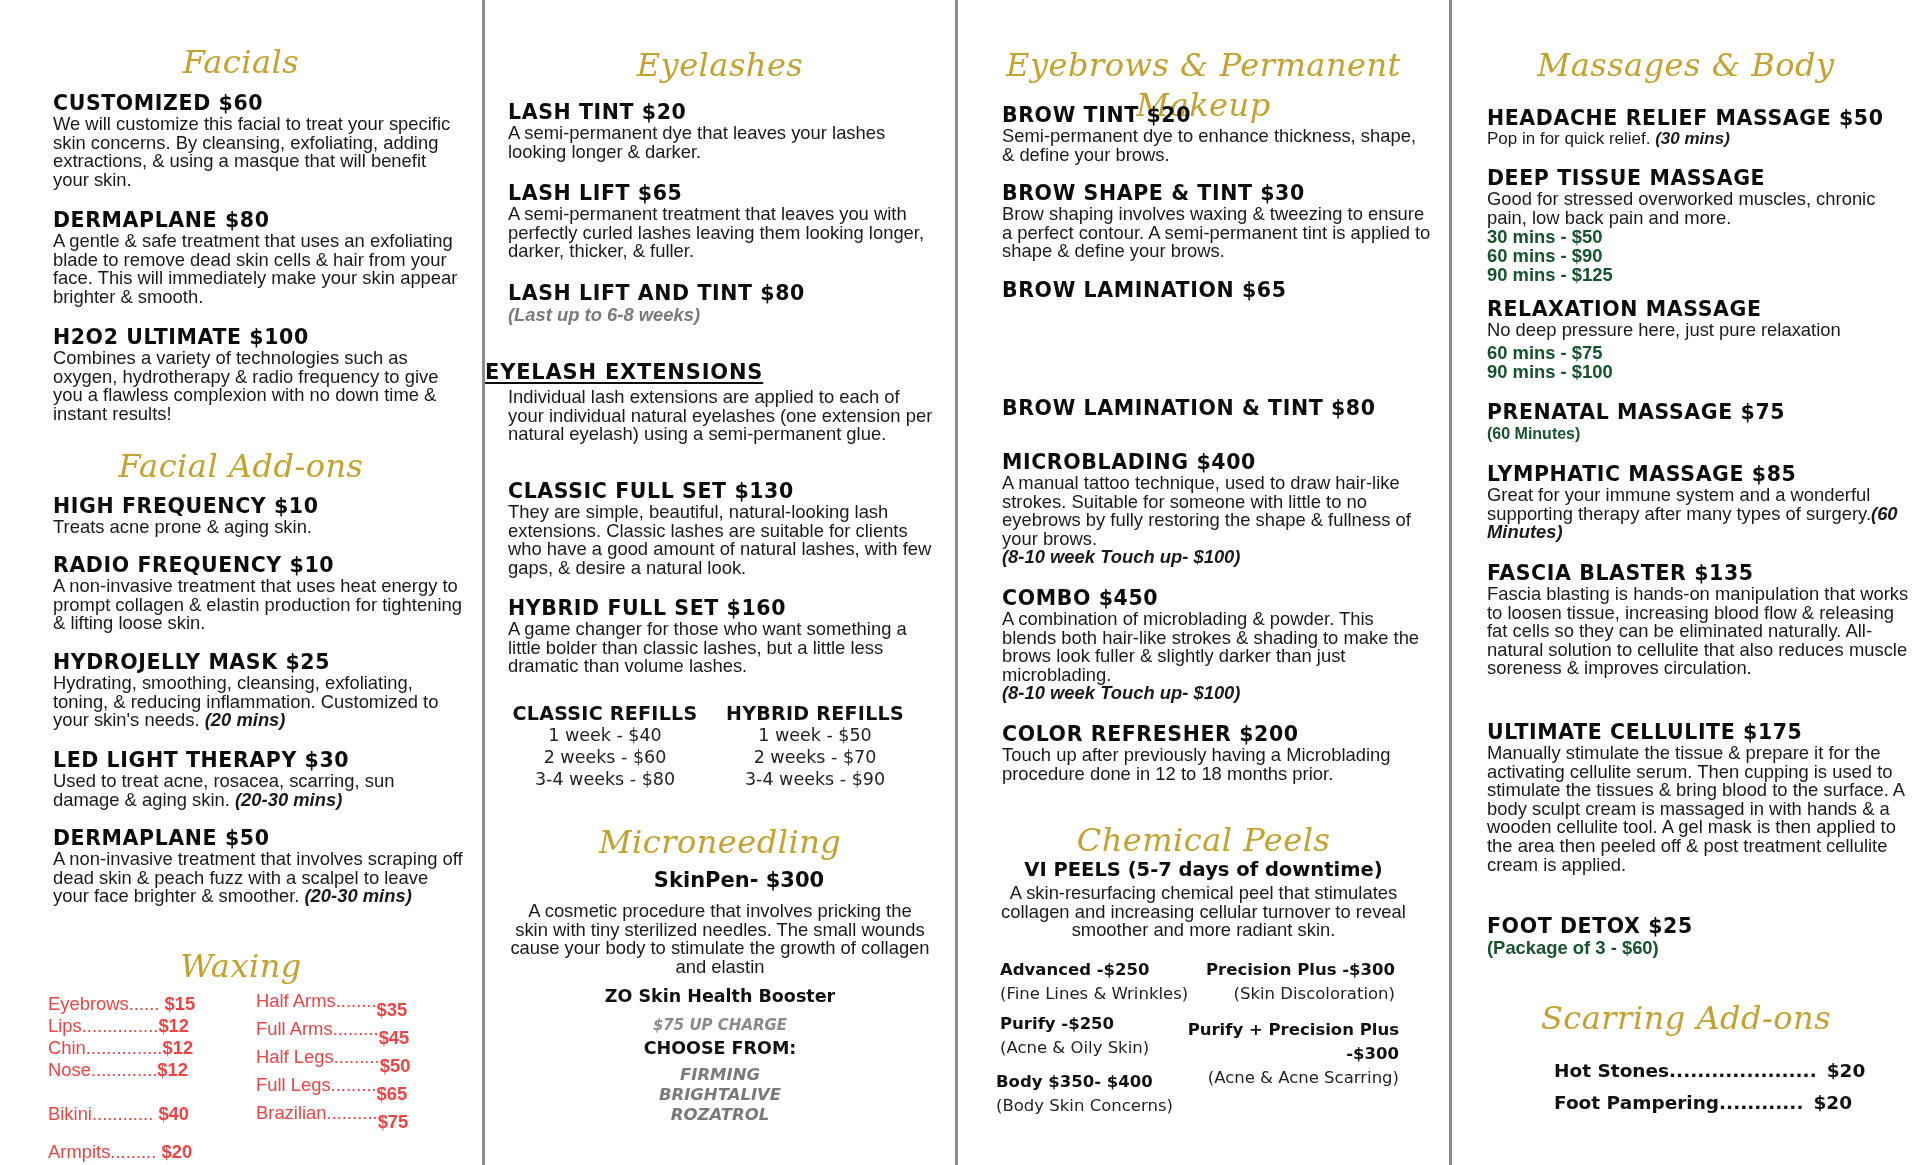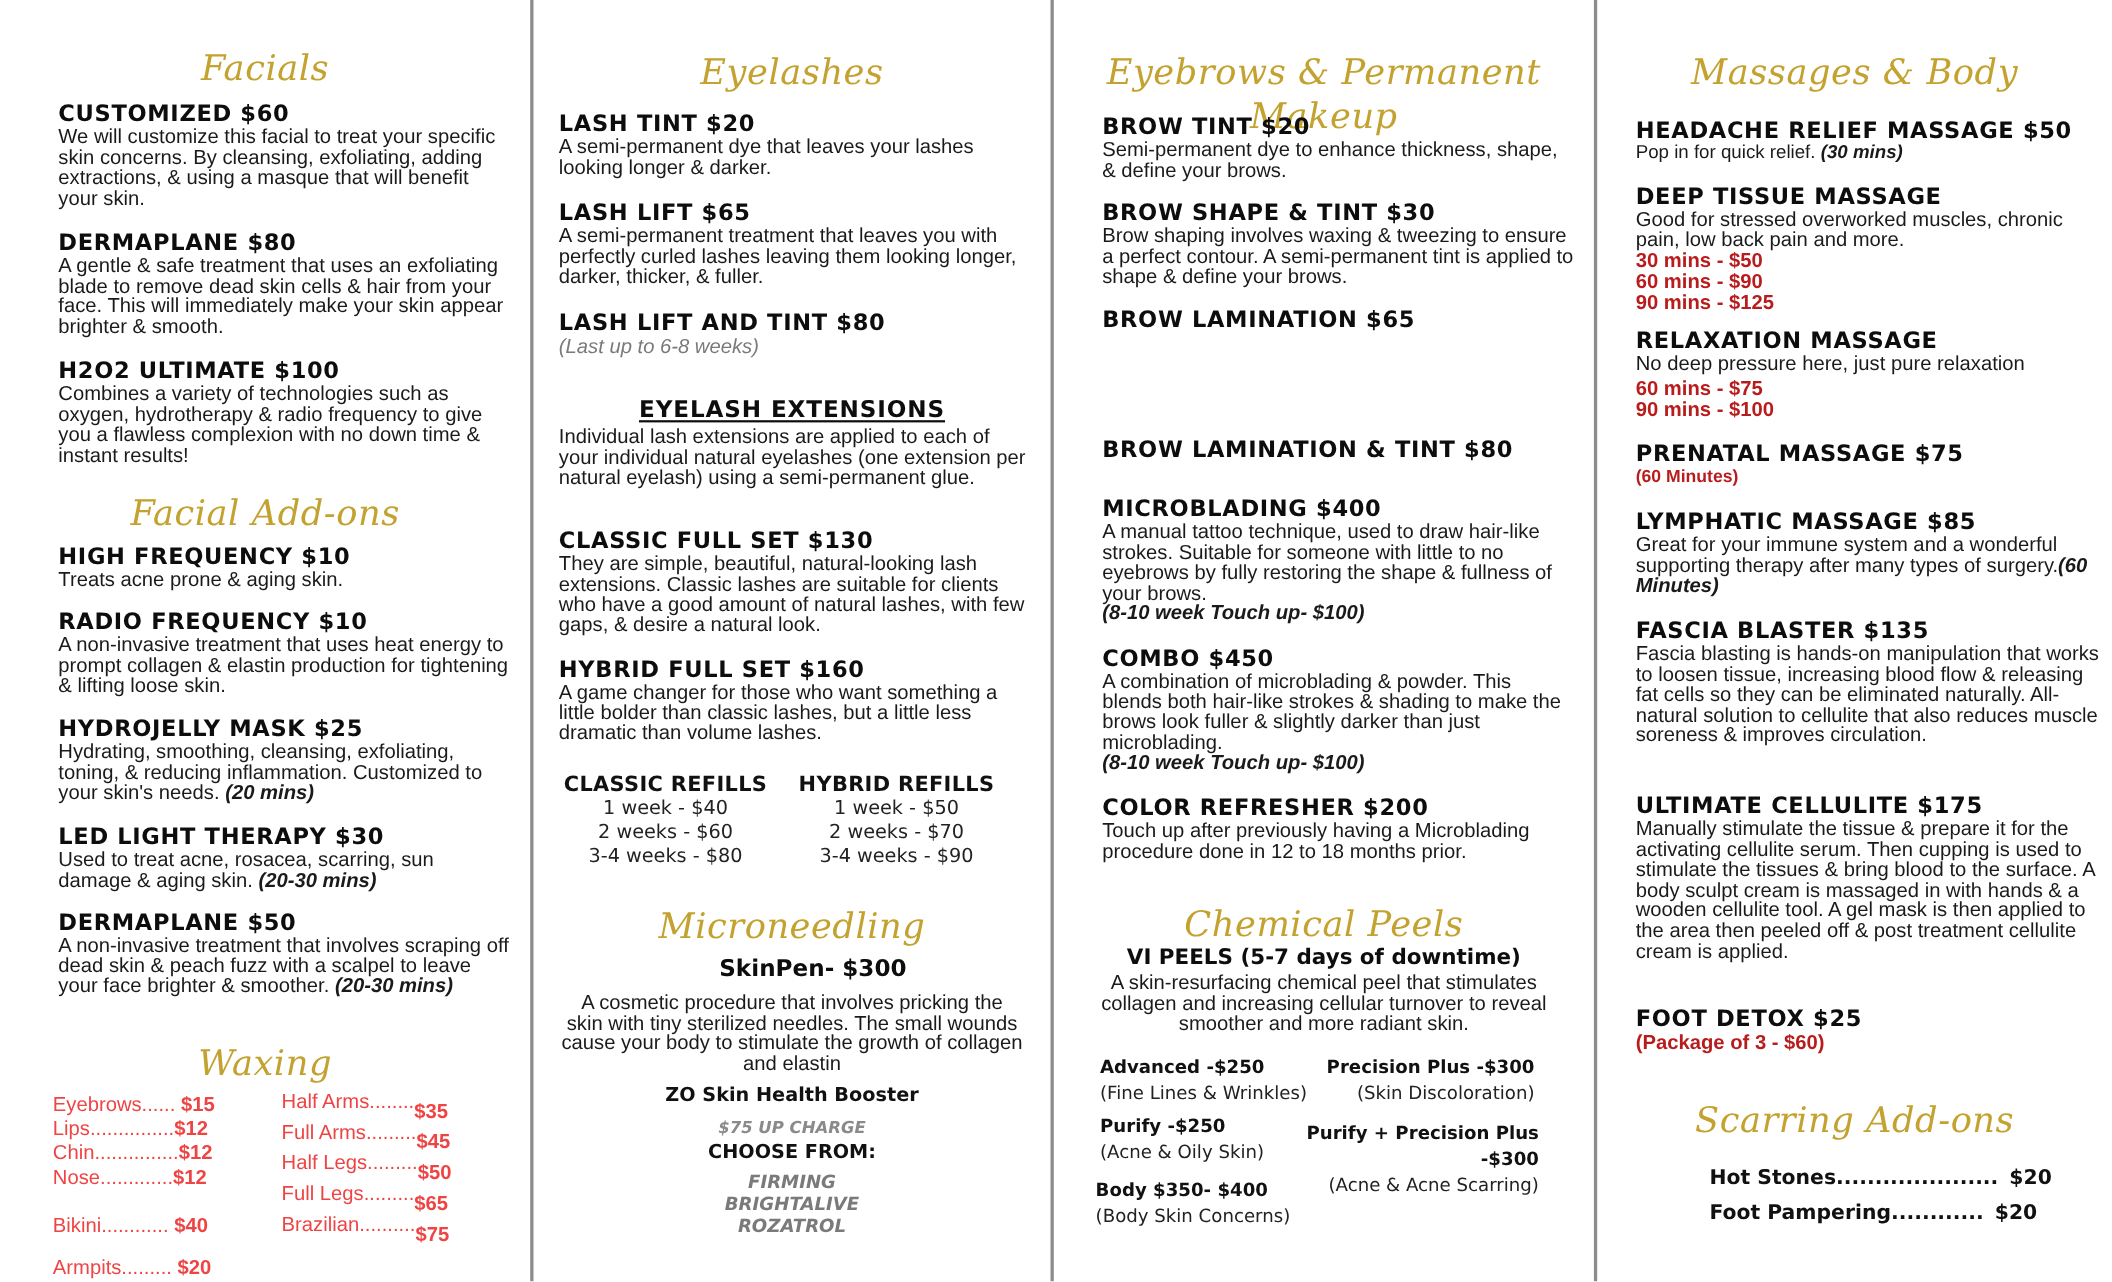--- a/index.html
+++ b/index.html
@@ -8,32 +8,32 @@
 
   .col { position: absolute; top: 0; height: 1165px; }
   .divider { position: absolute; top: 0; width: 3px; height: 1165px; background: #8c8c8c; }
 
   .script { font-family: "DejaVu Serif", serif; font-style: italic; font-weight: normal; color: #c3a22f; text-align: center; letter-spacing: 0.5px; }
   .h-head { position: absolute; font-size: 32px; line-height: 40px; }
 
   .item-title { font-family: "DejaVu Sans", sans-serif; font-weight: bold; font-size: 20.5px; line-height: 24px; letter-spacing: 0.6px; color: #0d0d0d; white-space: nowrap; }
   .desc { font-family: "Liberation Sans", sans-serif; font-size: 18.4px; line-height: 18.6px; color: #1a1a1a; }
   .note { font-weight: bold; font-style: italic; }
-  .gray-note { font-family: "Liberation Sans", sans-serif; font-weight: normal; font-style: italic; color: #7a7a7a; font-size: 18.4px; line-height: 20px; }
-  .bold-line { font-family: "Liberation Sans", sans-serif; font-weight: bold; font-size: 18.4px; line-height: 19px; color: #b91c1c; }
+  .gray-note { font-family: "Liberation Sans", sans-serif; font-weight: bold; font-style: italic; color: #7a7a7a; font-size: 18.4px; line-height: 20px; }
+  .bold-line { font-family: "Liberation Sans", sans-serif; font-weight: bold; font-size: 18.4px; line-height: 19px; color: #14532d; }
   .blk { position: absolute; }
 
   .waxrow { position: absolute; font-family: "Liberation Sans", sans-serif; font-size: 18.4px; color: #ef4444; white-space: nowrap; }
   .waxrow b { font-weight: bold; }
 
   .center { text-align: center; }
   .os { font-family: "DejaVu Sans", sans-serif; }
   .refill-head { font-family: "DejaVu Sans", sans-serif; font-weight: bold; font-size: 19px; letter-spacing: 0.3px; text-align: center; color: #111; }
   .refill-line { font-family: "DejaVu Sans", sans-serif; font-size: 17.5px; line-height: 22px; text-align: center; color: #222; }
-  .ext-head { font-family: "DejaVu Sans", sans-serif; font-weight: bold; font-size: 21px; letter-spacing: 0.8px; text-decoration: underline; text-underline-offset: 3px; text-align: center; color: #0d0d0d; }
+  .ext-head { font-family: "DejaVu Sans", sans-serif; font-weight: bold; font-size: 21px; letter-spacing: 0.8px; text-decoration: underline; text-underline-offset: 3px; color: #0d0d0d; }
 
   .peel-name { font-family: "DejaVu Sans", sans-serif; font-weight: bold; font-size: 16.5px; line-height: 24px; color: #111; white-space: nowrap; }
   .peel-sub { font-family: "DejaVu Sans", sans-serif; font-size: 16.5px; line-height: 24px; color: #222; white-space: nowrap; }
 
   .addon { position: absolute; font-family: "DejaVu Sans", sans-serif; font-weight: bold; font-size: 18.5px; color: #111; white-space: nowrap; }
 </style>
 </head>
 <body>
 
 <div class="divider" style="left:482px"></div>

